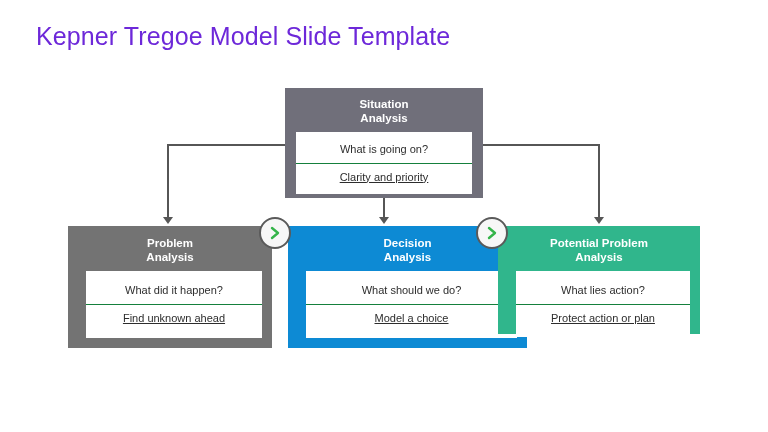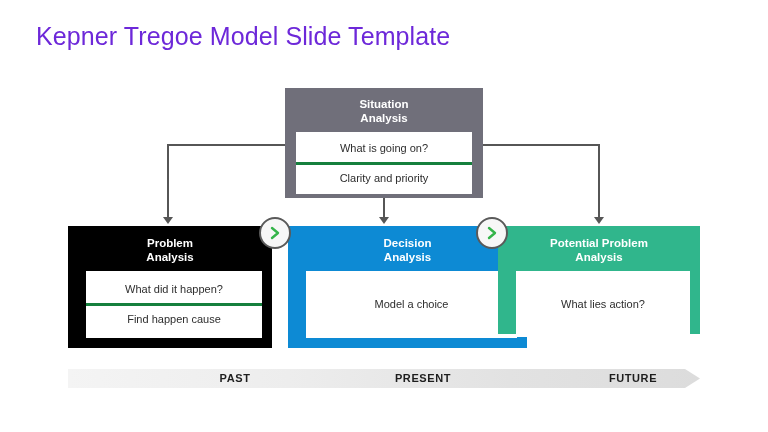--- a/index.html
+++ b/index.html
@@ -55,41 +55,42 @@
     justify-content: center;
   }
   .body-row {
     text-align: center;
     font-size: 11px;
     color: #2d2d2d;
     line-height: 13px;
     padding: 7px 4px;
   }
   .body-row + .body-row {
-    border-top: 3px solid #15803d;
+    border-top: 1px solid #15803d;
+    text-decoration: underline;
   }
 
   
   #situation-card {
     left: 285px;
     top: 88px;
     width: 198px;
     height: 110px;
     background: #706f7a;
     padding: 8px 11px 9px 11px;
   }
   #situation-card .card-body { min-height: 62px; }
 
   
   #problem-card {
     left: 68px;
     top: 226px;
     width: 204px;
     height: 122px;
-    background: #000000;
+    background: #737373;
   }
   #decision-card {
     left: 288px;
     top: 226px;
     width: 239px;
     height: 122px;
     background: #0d8ad4;
   }
   #potential-card {
     left: 498px;
@@ -184,55 +185,51 @@
       <div class="body-row">What is going on?</div>
       <div class="body-row">Clarity and priority</div>
     </div>
   </div>
 
   <div class="card row-card" id="problem-card">
     <div class="card-title">Problem
 Analysis</div>
     <div class="card-body">
       <div class="body-row">What did it happen?</div>
-      <div class="body-row">Find happen cause</div>
+      <div class="body-row">Find unknown ahead</div>
     </div>
   </div>
 
   <div class="card row-card" id="decision-card">
     <div class="card-title">Decision
 Analysis</div>
     <div class="card-body">
+      <div class="body-row">What should we do?</div>
       <div class="body-row">Model a choice</div>
     </div>
   </div>
 
   <div class="card row-card" id="potential-card">
     <div class="card-title">Potential  Problem
 Analysis</div>
     <div class="card-body">
       <div class="body-row">What lies action?</div>
+      <div class="body-row">Protect action or plan</div>
     </div>
   </div>
 
   <div class="chev-circle" style="left:259px; top:217px;">
     <span>
       <svg width="14" height="16" viewBox="0 0 14 16" aria-hidden="true">
         <polyline points="4,3 10,8 4,13" fill="none" stroke="#35B44A" stroke-width="2.4" stroke-linecap="round" stroke-linejoin="round"></polyline>
       </svg>
     </span>
   </div>
   <div class="chev-circle" style="left:476px; top:217px;">
     <span>
       <svg width="14" height="16" viewBox="0 0 14 16" aria-hidden="true">
         <polyline points="4,3 10,8 4,13" fill="none" stroke="#35B44A" stroke-width="2.4" stroke-linecap="round" stroke-linejoin="round"></polyline>
       </svg>
     </span>
   </div>
 
-  <div id="timeline">
-    <div id="timeline-shape"></div>
-    <div class="tl-label" id="tl-past">PAST</div>
-    <div class="tl-label" id="tl-present">PRESENT</div>
-    <div class="tl-label" id="tl-future">FUTURE</div>
-  </div>
 
 </div>
 
 </body></html>

